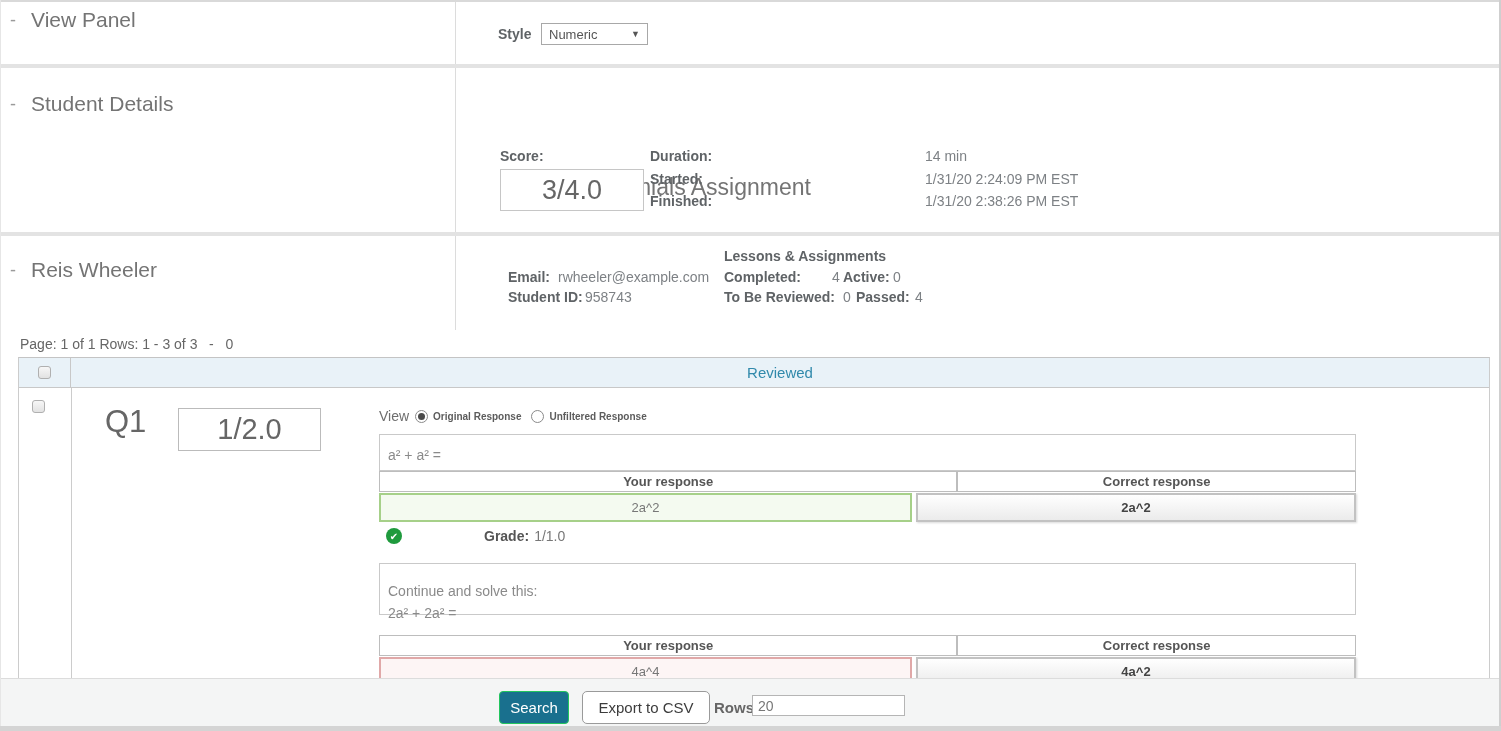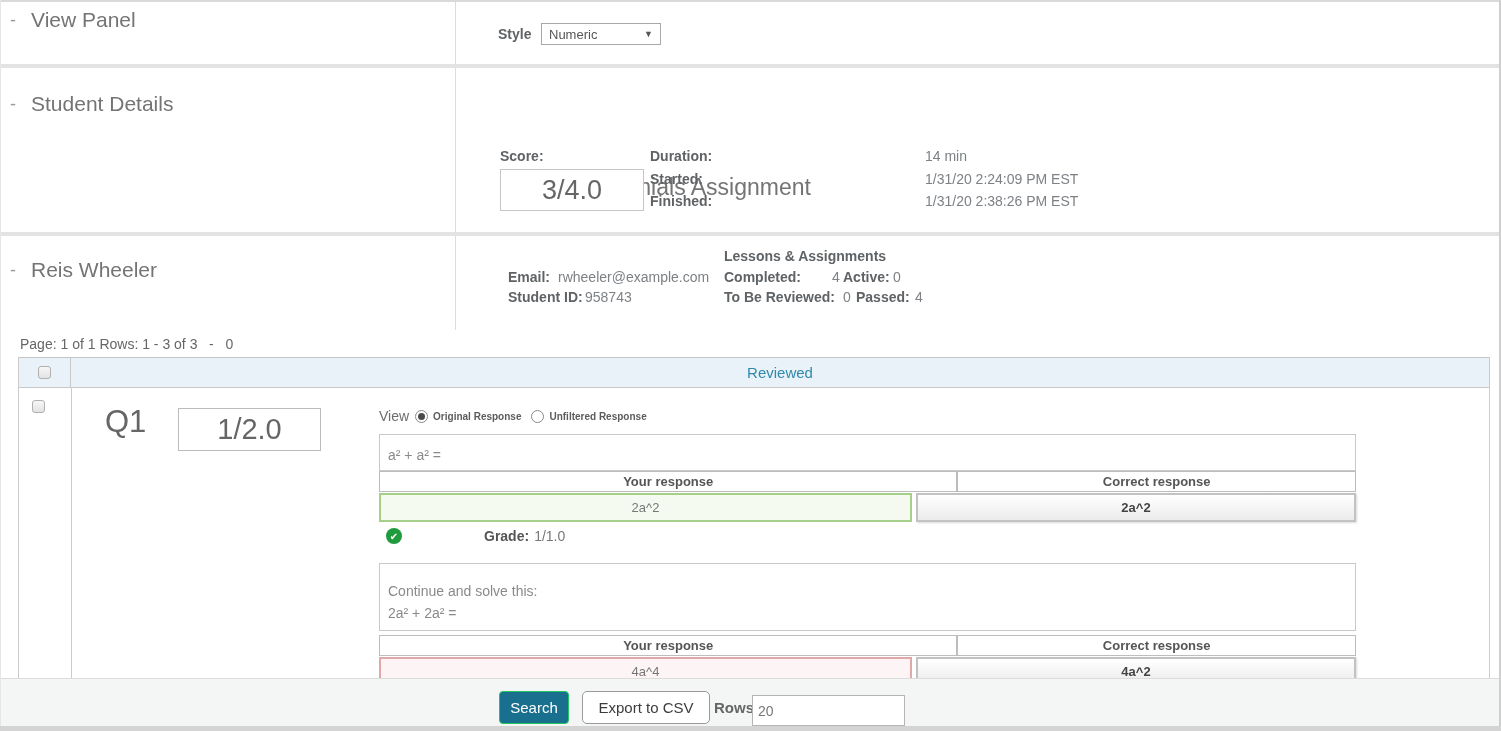--- a/index.html
+++ b/index.html
@@ -16,21 +16,21 @@
   .section { position:absolute; left:0; width:100%; background:#fff; }
   .vline { position:absolute; left:455px; top:0; bottom:0; width:1px; background:#dcdcdc; }
   .hdivider { position:absolute; left:0; width:100%; height:4px; background:#e3e3e3; }
 
   .dash { position:absolute; left:10px; color:#9a9a9a; font-size:18px; }
   .sec-title { position:absolute; left:31px; font-size:21px; color:#747474; }
 
   .lbl  { font-weight:bold; color:#5f6366; font-size:14px; }
   .val  { color:#7d8185; font-size:14px; }
 
-  .style-select { position:absolute; left:541px; top:21px; width:120px; height:22px;
+  .style-select { position:absolute; left:541px; top:21px; width:107px; height:22px;
     border:1px solid #a8a8a8; background:#fff; display:flex; align-items:center;
     justify-content:space-between; padding:0 7px; cursor:default; }
   .style-select .sel-text { font-size:13px; color:#555; }
   .style-select .sel-arrow { font-size:9px; color:#555; }
 
   .assignment-title { position:absolute; left:499px; top:106px; font-size:23px; color:#747474; }
   .score-box { position:absolute; left:500px; top:169px; width:144px; height:42px;
     border:1px solid #c6c6c6; background:#fff; display:flex; align-items:center;
     justify-content:center; font-size:27px; color:#666; }
 
@@ -90,21 +90,21 @@
   .footer { position:absolute; left:0; top:678px; width:100%; height:48px;
     background:#f4f5f5; border-top:1px solid #dcdcdc; z-index:5; }
   .btn-search { position:absolute; left:499px; top:12px; width:70px; height:33px;
     background:#19708e; color:#fff; border:1px solid #22c55e; border-radius:4px;
     font-size:15px; font-family:"Liberation Sans", sans-serif; cursor:pointer; }
   .btn-export { position:absolute; left:582px; top:12px; width:128px; height:33px;
     background:#fff; color:#3c3c3c; border:1px solid #9a9a9a; border-radius:5px;
     font-size:15px; font-family:"Liberation Sans", sans-serif; cursor:pointer; }
   .rows-label { position:absolute; left:714px; top:20px; font-size:15px;
     font-weight:bold; color:#666; }
-  .rows-input { position:absolute; left:752px; top:16px; width:153px; height:31px;
+  .rows-input { position:absolute; left:752px; top:16px; width:153px; height:21px;
     border:1px solid #b5b5b5; background:#fff; font-size:14px; color:#777;
     padding-left:5px; font-family:"Liberation Sans", sans-serif; }
 </style>
 </head>
 <body>
 
 <div class="page">
 
   <div class="section" style="top:2px;height:62px;">
     <span class="dash" style="top:8px;">-</span>
@@ -184,21 +184,21 @@
       <div class="resp-values" style="top:104px;">
         <div class="rv-your correct">2a^2</div>
         <div class="rv-correct">2a^2</div>
       </div>
       <div class="grade-row" style="top:140px;">
         <span class="check-icon">✔</span>
         <span class="grade-label">Grade:</span>
         <span class="grade-value">1/1.0</span>
       </div>
 
-      <div class="qbox" style="top:175px;height:68px;padding-top:16px;">
+      <div class="qbox" style="top:175px;height:52px;padding-top:16px;">
         <div>Continue and solve this:</div>
         <div>2a² + 2a² =</div>
       </div>
       <div class="resp-header" style="top:247px;">
         <div class="rh-cell rh-your">Your response</div>
         <div class="rh-cell rh-correct">Correct response</div>
       </div>
       <div class="resp-values" style="top:268px;padding-left:16px;">
         <div class="rv-your incorrect">4a^4</div>
         <div class="rv-correct">4a^2</div>

